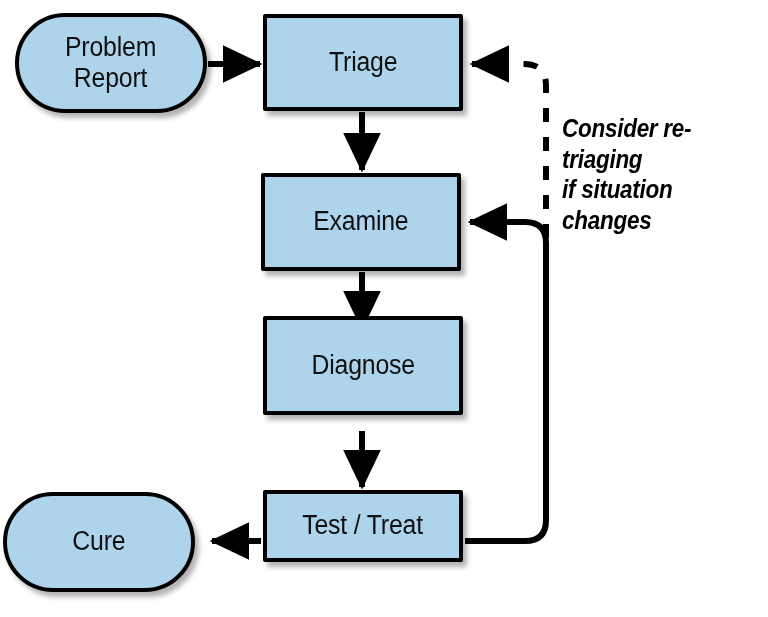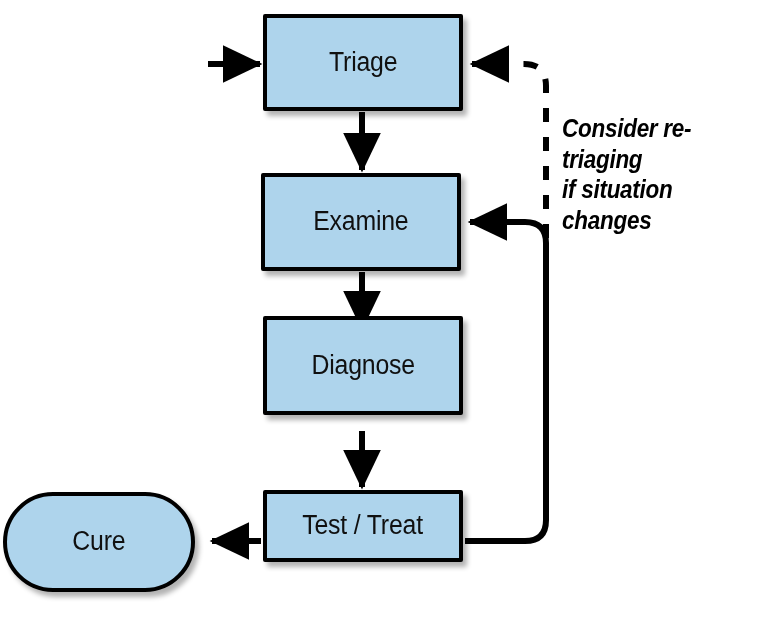--- a/index.html
+++ b/index.html
@@ -83,20 +83,24 @@
 
     <line x1="362" y1="431" x2="362" y2="487" stroke="#000000" stroke-width="6" marker-end="url(#arrowhead)"></line>
 
     <line x1="261" y1="541" x2="212" y2="541" stroke="#000000" stroke-width="6" marker-end="url(#arrowhead)"></line>
 
     <path d="M 465 541 L 525 541 Q 546 541 546 520 L 546 243 Q 546 222 525 222 L 470 222" fill="none" stroke="#000000" stroke-width="6" marker-end="url(#arrowhead)"></path>
 
     <path d="M 546 238 L 546 86 Q 546 64 524 64 L 472 64" fill="none" stroke="#000000" stroke-width="6" stroke-dasharray="14 15" stroke-linecap="butt" marker-end="url(#arrowhead-dash)"></path>
   </svg>
 
+  <div class="node pill" style="left:15px; top:13px; width:192px; height:100px;">
+    <span class="label">Problem
+Report</span>
+  </div>
 
   <div class="node rect" style="left:263px; top:14px; width:200px; height:97px;">
     <span class="label">Triage</span>
   </div>
 
   <div class="node rect" style="left:261px; top:173px; width:200px; height:98px;">
     <span class="label">Examine</span>
   </div>
 
   <div class="node rect" style="left:263px; top:316px; width:200px; height:99px;">

